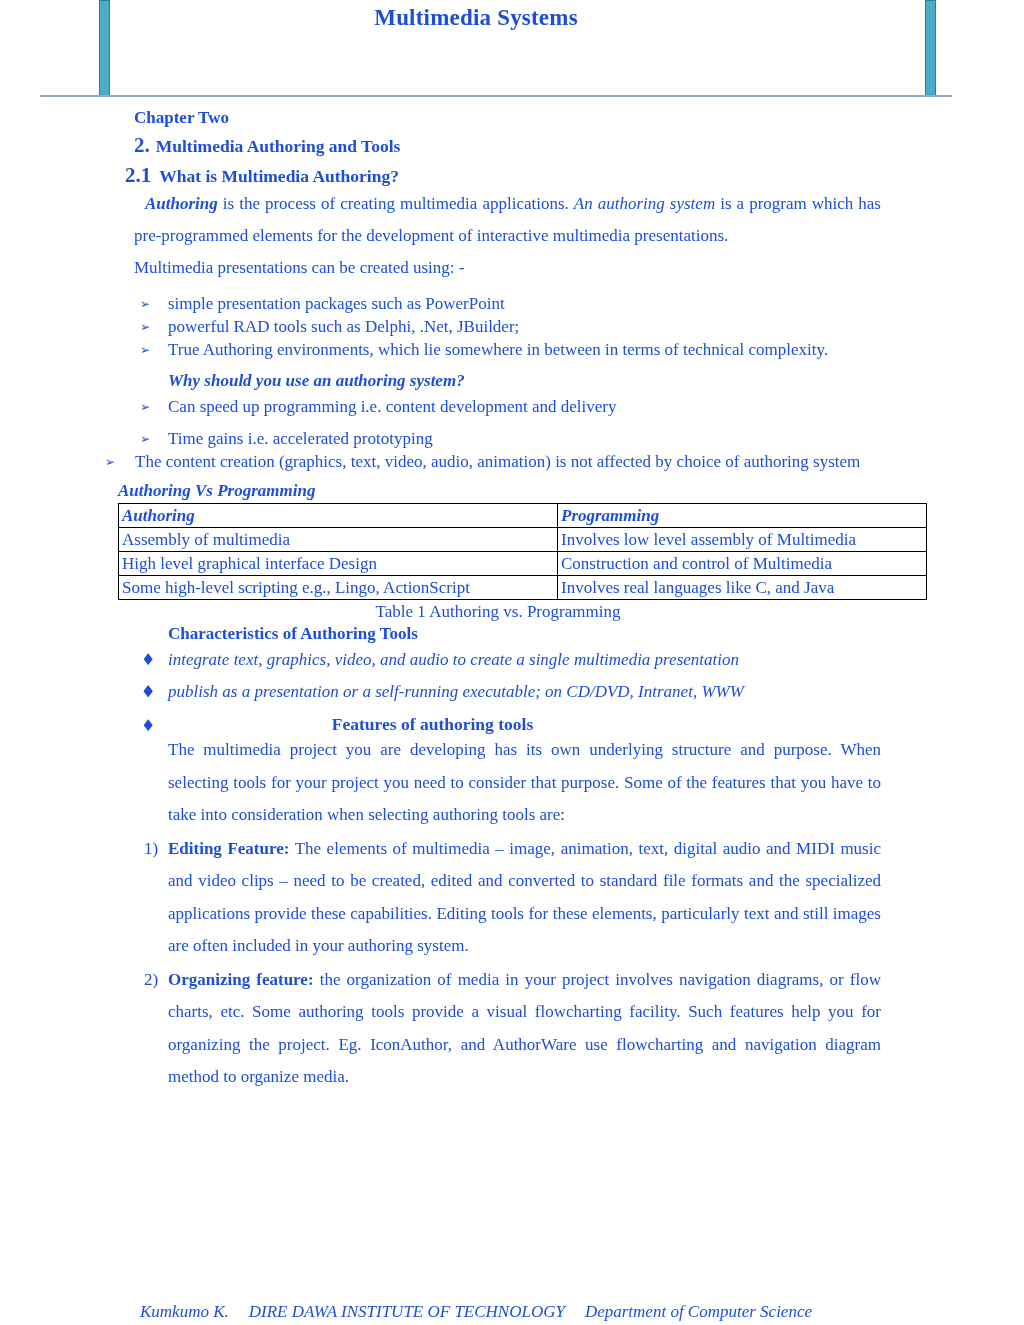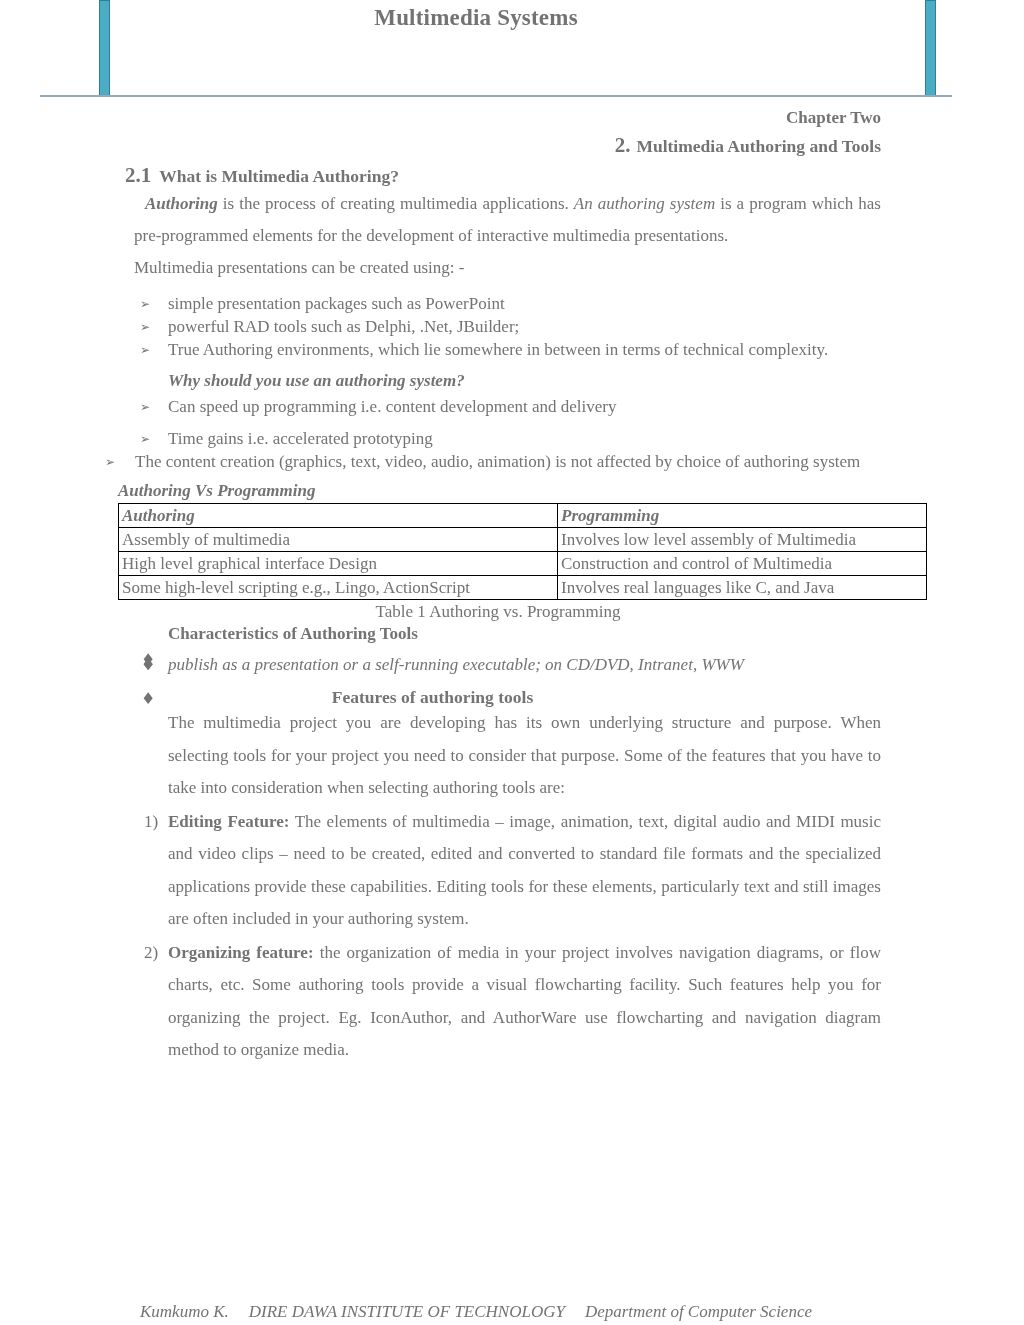--- a/index.html
+++ b/index.html
@@ -1,31 +1,31 @@
 <!DOCTYPE html>
 <html><head>
 <meta charset="utf-8">
 <style>
   html,body { margin:0; padding:0; background:#ffffff; }
   .page {
     position:relative; width:952px; height:1325px; background:#ffffff;
-    font-family:"Liberation Serif", serif; color:#737373; overflow:hidden;
+    font-family:"Liberation Serif", serif; color:#1d4ed8; overflow:hidden;
   }
   
   .accent-bar { position:absolute; top:0; width:11px; height:96px;
     background:#4BACC6; border:1px solid #2E7E99; box-sizing:border-box; }
   .accent-bar.left  { left:99px;  }
   .accent-bar.right { left:925px; }
   .doc-title { position:absolute; top:5px; left:0; right:0; text-align:center;
     font-size:23px; font-weight:bold; letter-spacing:0.2px; }
   .header-rule { position:absolute; top:95px; left:40px; width:940px; height:0;
     border-top:2px solid #93A9BD; }
   
   .content { position:absolute; top:108px; left:134px; width:747px; font-size:17px; }
-  .center { text-align:right; }
+  .center { text-align:left; }
   .chapter-heading { font-weight:bold; line-height:19px; }
   .chapter-sub { margin-top:7px; line-height:22px; font-weight:bold; }
   .big-num { font-size:21px; font-weight:bold; }
   .section-heading { margin-top:6px; margin-left:-9px; line-height:22px; font-weight:bold; }
   .section-heading .title-part { font-size:17.5px; margin-left:8px; }
   .chapter-sub .title-part { font-size:17.5px; margin-left:6px; }
   p.body { margin:0; line-height:32px; text-align:justify; }
   p.body.first { text-indent:11px; }
   .bi { font-weight:bold; font-style:italic; }
   .b  { font-weight:bold; }
@@ -126,21 +126,21 @@
         <td class="c1">Some high-level scripting e.g., Lingo, ActionScript</td>
         <td>Involves real languages like C, and Java</td>
       </tr>
     </tbody>
       </table>
 
     <div class="table-caption">Table 1 Authoring vs. Programming</div>
 
     <div class="char-heading">Characteristics of Authoring Tools</div>
 
-    <div class="dlist-item gap-top-sm"><span class="marker">♦</span></div>
+    <div class="dlist-item gap-top-sm"><span class="marker">♦</span><span>integrate text, graphics, video, and audio to create a single multimedia presentation</span></div>
     <div class="dlist-item gap-top-md"><span class="marker">♦</span></div>
     <div class="dlist-item"><span class="marker">♦</span><span>publish as a presentation or a self-running executable; on CD/DVD, Intranet, WWW</span></div>
     <div class="dlist-item" style="margin-top:11px;"><span class="marker">♦</span></div>
 
     <div class="features-heading">Features of authoring tools</div>
 
     <p class="features-intro">The multimedia project you are developing has its own underlying structure and purpose. When selecting tools for your project you need to consider that purpose. Some of the features that you have to take into consideration when selecting authoring tools are:</p>
 
     <div class="num-item"><span class="marker">1)</span><span class="b">Editing Feature:</span><span> The elements of multimedia – image, animation, text, digital audio and MIDI music and video clips – need to be created, edited and converted to standard file formats and the specialized applications provide these capabilities. Editing tools for these elements, particularly text and still images are often included in your authoring system.</span></div>
 

